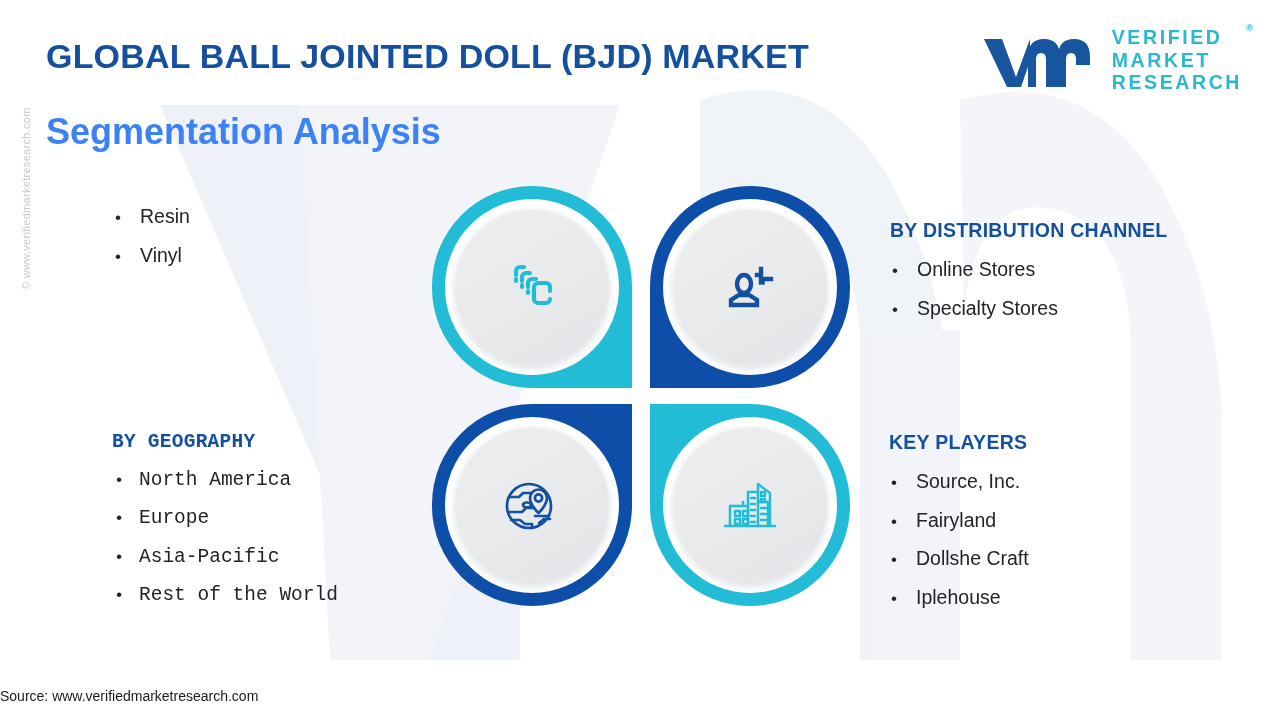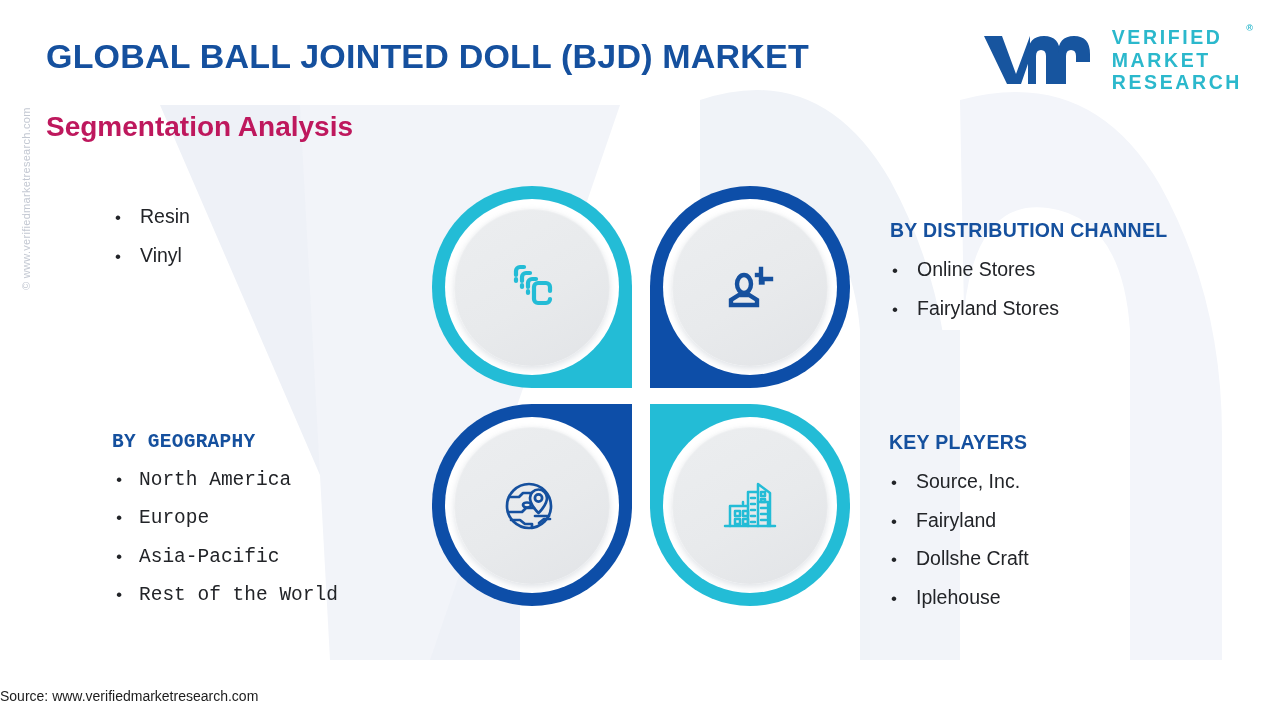--- a/index.html
+++ b/index.html
@@ -22,26 +22,26 @@
   #header {
     position:absolute; left:0; top:0; width:1280px; height:150px;
     z-index:3;
   }
   #title-block { position:absolute; left:46px; top:36px; }
   #main-title {
     font-size:34px; font-weight:bold; letter-spacing:0.2px;
     color:#15509e; white-space:nowrap; line-height:1.2;
   }
   #sub-title {
-    font-size:28px; font-weight:bold; color:#be185d;
+    font-size:36px; font-weight:bold; color:#3b82f6;
     margin-top:33px; line-height:1.2;
   }
 
   
-  #logo { position:absolute; right:38px; top:28px; display:flex; align-items:flex-start; gap:10px; }
+  #logo { position:absolute; right:38px; top:28px; display:flex; align-items:center; gap:10px; }
   #logo-mark { display:block; }
   #logo-text { line-height:1.0; position:relative; }
   #logo-text div {
     color:#2bb8cc; font-weight:bold; font-size:19.5px;
     letter-spacing:2.6px; margin-bottom:3px;
   }
   #logo-reg {
     position:absolute; top:-4px; right:-11px;
     color:#2bb8cc; font-size:9px; font-weight:bold;
   }
@@ -251,21 +251,21 @@
 
 <div class="col" id="col-distribution">
   <div class="col-head">BY DISTRIBUTION CHANNEL</div>
   <ul class="col-list">
     <li>
         <span class="bullet">•</span>
         <span>Online Stores</span>
       </li>
     <li>
         <span class="bullet">•</span>
-        <span>Fairyland Stores</span>
+        <span>Specialty Stores</span>
       </li>
   </ul>
 </div>
 
 <div class="col" id="col-geography">
   <div class="col-head">BY GEOGRAPHY</div>
   <ul class="col-list">
     <li>
         <span class="bullet">•</span>
         <span>North America</span>

